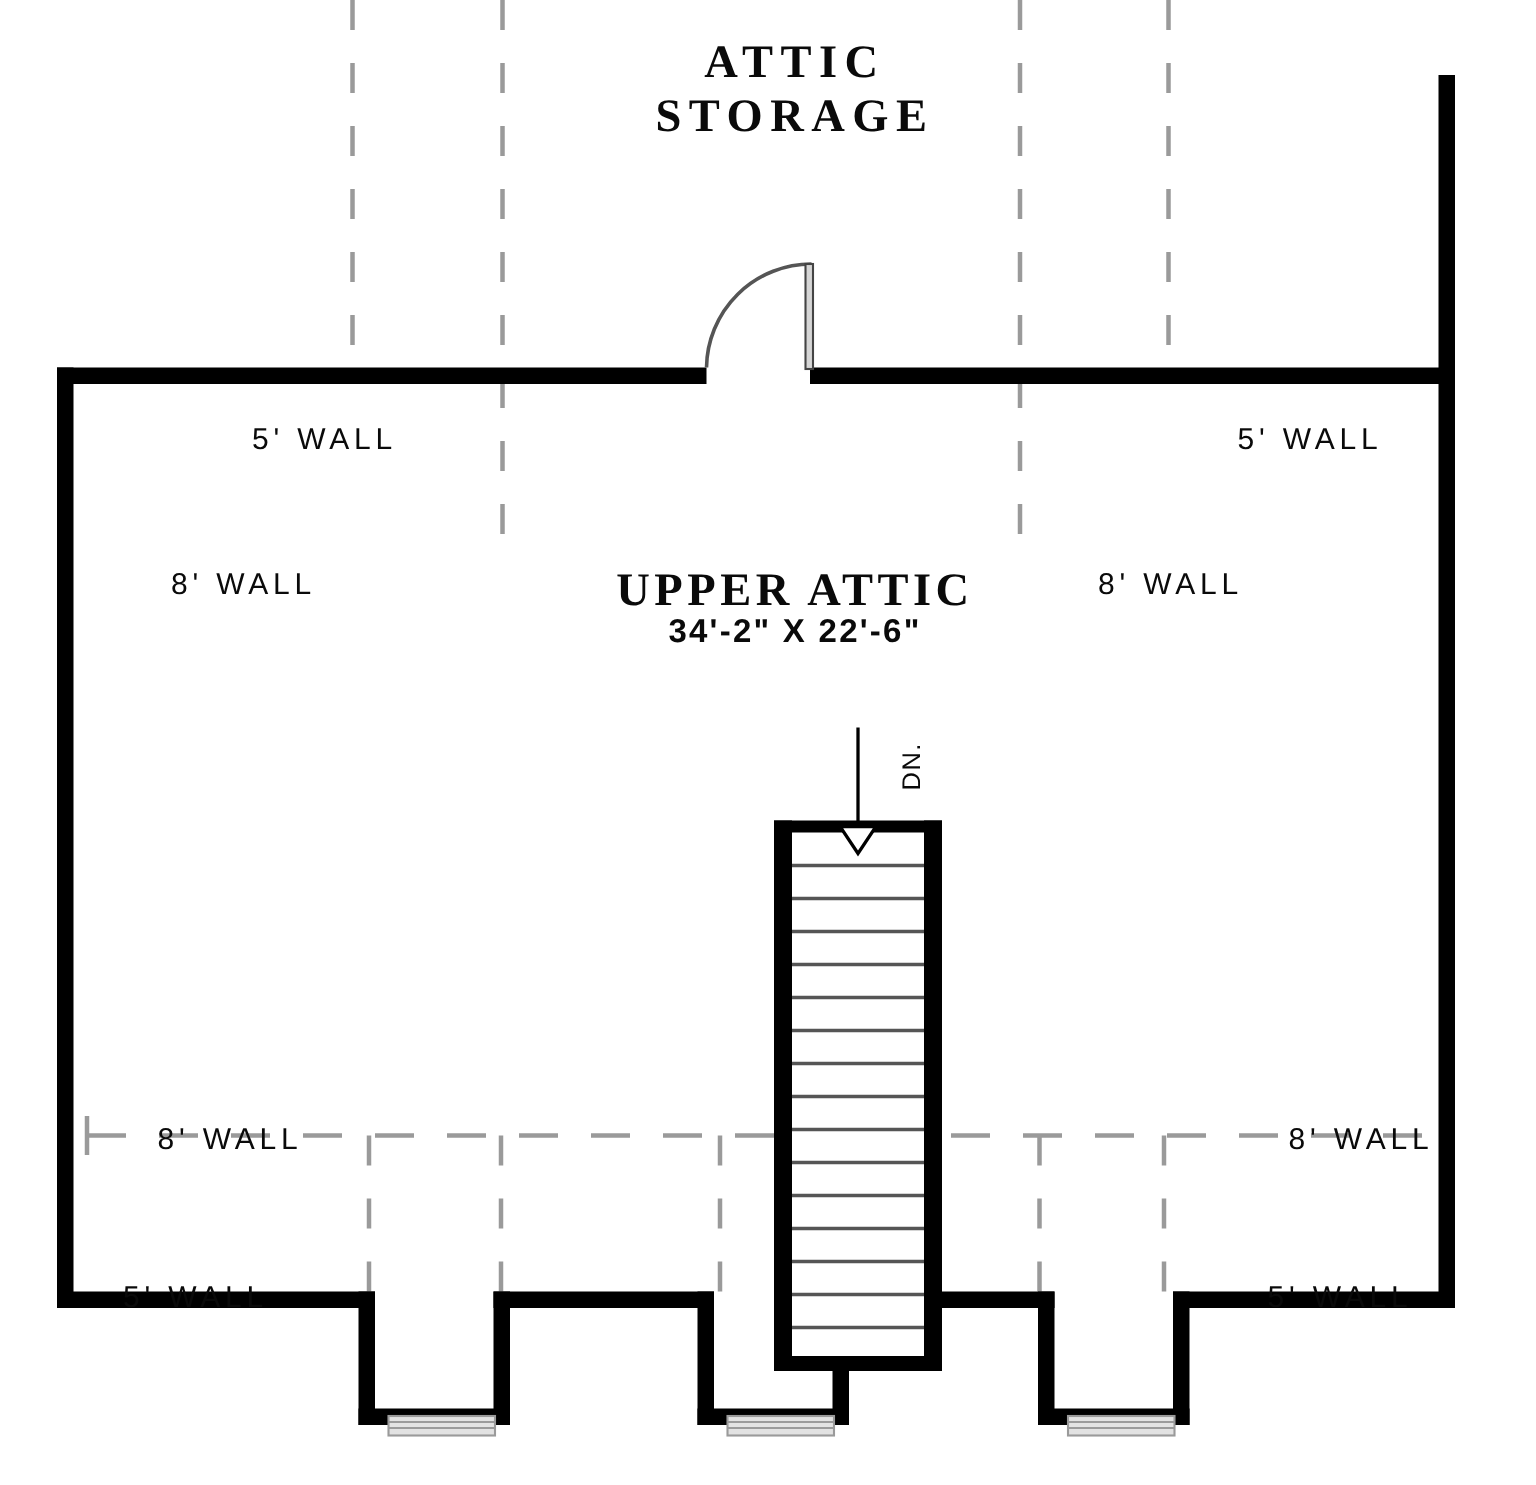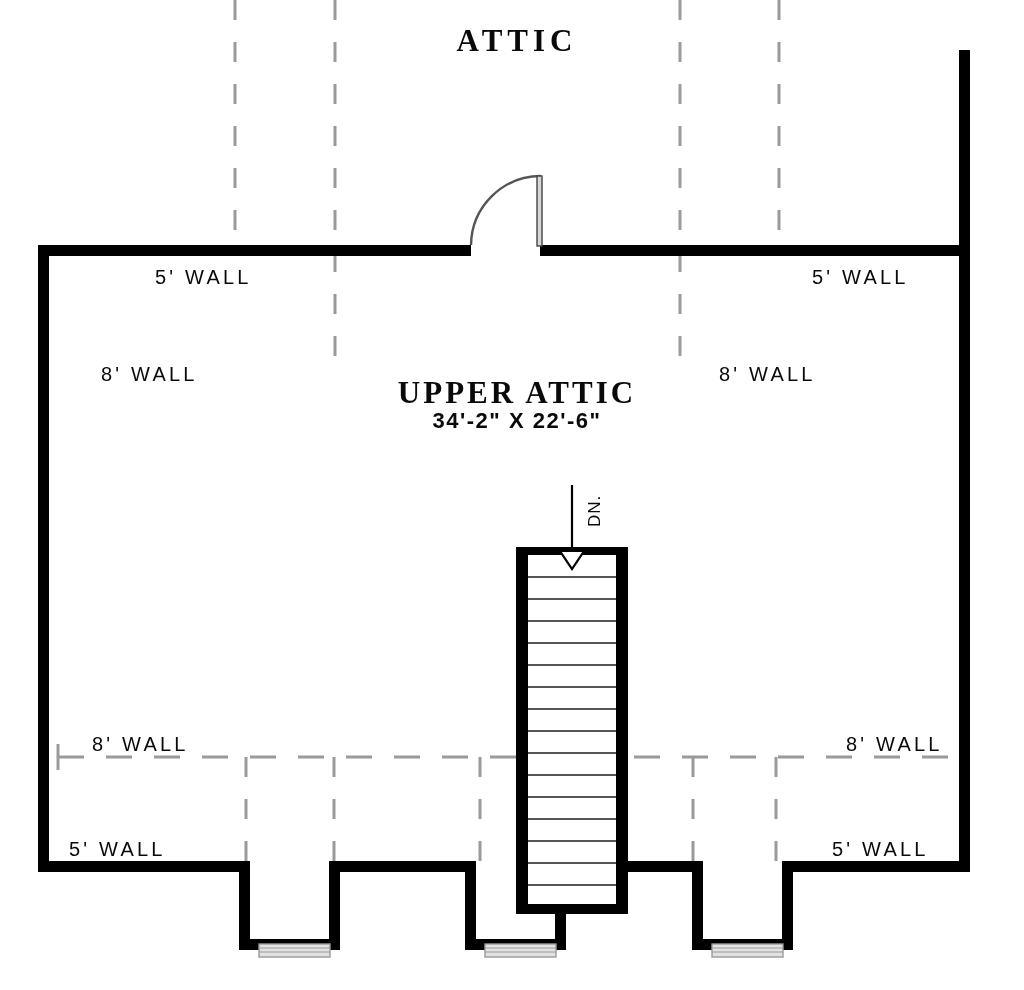--- a/index.html
+++ b/index.html
@@ -21,21 +21,21 @@
   #plan-svg {
     position: absolute;
     left: 0;
     top: 0;
     width: 1024px;
     height: 990px;
     display: block;
   }
   .label-layer {
     position: absolute;
-    left: 0;
+    left: 13px;
     top: 0;
     width: 927px;
     height: 990px;
     pointer-events: none;
   }
   .lbl {
     position: absolute;
     white-space: nowrap;
     color: #0a0a0a;
   }
@@ -62,20 +62,21 @@
     font-weight: 700;
     font-size: 22px;
     letter-spacing: 1.5px;
     text-align: center;
   }
   .wall-lbl {
     font-family: "Liberation Sans", sans-serif;
     font-size: 20px;
     letter-spacing: 3.2px;
     font-weight: 400;
+    margin-top: 16px;
   }
   .dn-lbl {
     font-family: "Liberation Sans", sans-serif;
     font-size: 17px;
     letter-spacing: 1px;
     transform: rotate(-90deg);
     transform-origin: left top;
   }
 </style>
 </head>
@@ -195,20 +196,21 @@
 
       <path d="M 560 551 L 584 551 L 572 569 Z" fill="#ffffff" stroke="#000000" stroke-width="2.2" stroke-linejoin="miter"></path>
     </g>
 
   </svg>
 
   <div class="label-layer">
 
     <div class="lbl title-serif attic-line" style="left:392px; top:20px; width:250px;">ATTIC</div>
 
+    <div class="lbl title-serif attic-line" style="left:392px; top:56px; width:250px;">STORAGE</div>
 
     <div class="lbl room-title" style="left:372px; top:375px; width:290px;">UPPER ATTIC</div>
 
     <div class="lbl room-dims" style="left:372px; top:408px; width:290px;">34'-2" X 22'-6"</div>
 
     <div class="lbl dn-lbl" style="left:585px; top:527px;">DN.</div>
 
     <div class="lbl wall-lbl" style="left:155px; top:266px;">5' WALL</div>
 
     <div class="lbl wall-lbl" style="left:812px; top:266px;">5' WALL</div>

